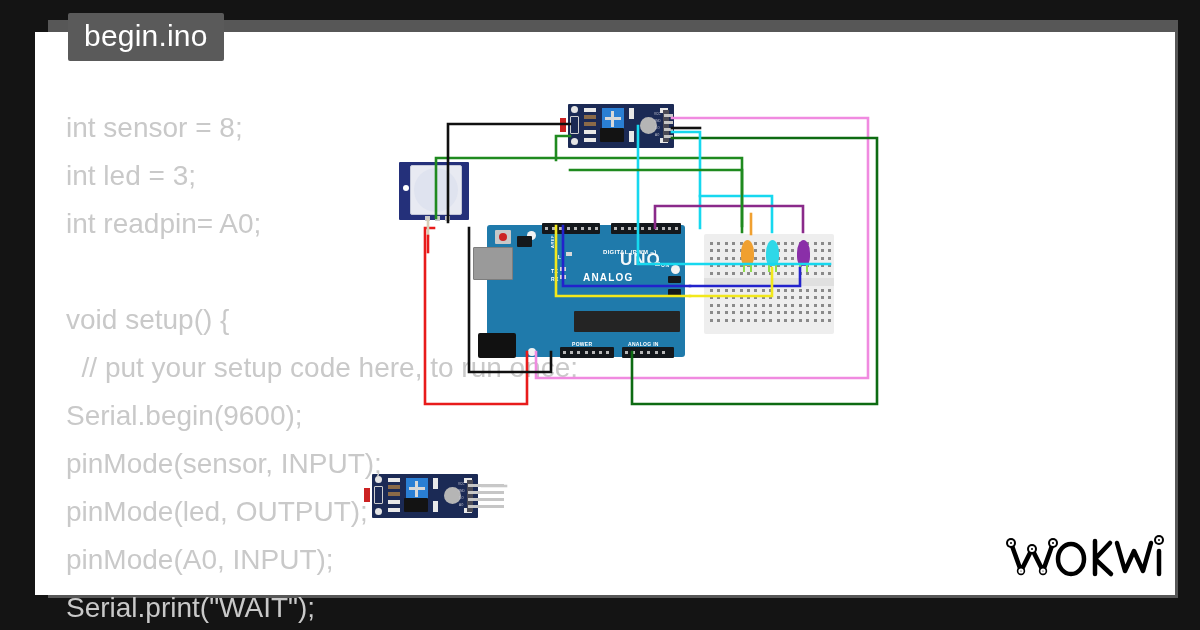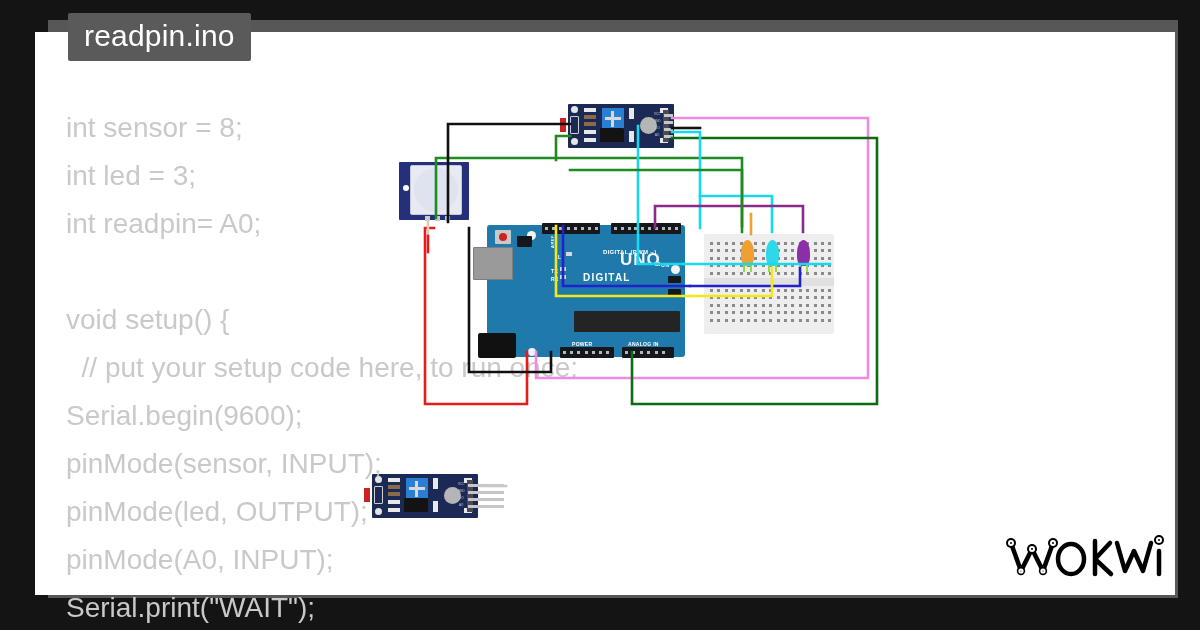--- a/index.html
+++ b/index.html
@@ -469,21 +469,21 @@
         <div class="ard-pin" style="left: 606.2px; top: 351px;"></div>
         <div class="ard-pin" style="left: 625px; top: 351px;"></div>
         <div class="ard-pin" style="left: 632.4px; top: 351px;"></div>
         <div class="ard-pin" style="left: 639.8px; top: 351px;"></div>
         <div class="ard-pin" style="left: 647.2px; top: 351px;"></div>
         <div class="ard-pin" style="left: 654.6px; top: 351px;"></div>
         <div class="ard-pin" style="left: 662px; top: 351px;"></div>
       </div>
 
     <div class="ard-text" style="left:620px; top:250px; font-size:17px; letter-spacing:1px; color:#ffffff; opacity:.95;">UNO</div>
-    <div class="ard-text" style="left:583px; top:272px; font-size:10px; letter-spacing:1.2px;">DIGITAL</div>
+    <div class="ard-text" style="left:583px; top:272px; font-size:10px; letter-spacing:1.2px;">ANALOG</div>
     <div class="ard-text" style="left:603px; top:249px; font-size:6px; letter-spacing:.3px;">DIGITAL (PWM ~)</div>
     <div class="ard-text" style="left:572px; top:341px; font-size:5px; letter-spacing:.3px;">POWER</div>
     <div class="ard-text" style="left:628px; top:341px; font-size:5px; letter-spacing:.3px;">ANALOG IN</div>
     <div class="ard-text" style="left:661px; top:262px; font-size:5px;">ON</div>
     <div class="ard-text" style="left:551px; top:268px; font-size:5px;">TX</div>
     <div class="ard-text" style="left:551px; top:276px; font-size:5px;">RX</div>
     <div class="ard-text" style="left:558px; top:254px; font-size:5px;">L</div>
     <div class="ard-text" style="left:550px; top:248px; font-size:4px; transform:rotate(-90deg); transform-origin:left top;">AREF</div>
 
     <div class="ard-led" style="left:566px; top:252px; width:6px; height:4px;"></div>
@@ -557,21 +557,21 @@
     <div class="sm-hdr" style="left:468px; top:484px; width:36px; height:3px;"></div>
     <div class="sm-hdr" style="left:468px; top:491px; width:36px; height:3px;"></div>
     <div class="sm-hdr" style="left:468px; top:498px; width:36px; height:3px;"></div>
     <div class="sm-hdr" style="left:468px; top:505px; width:36px; height:3px;"></div>
     <div class="sm-txt" style="left:458px; top:483px;">VCC</div>
     <div class="sm-txt" style="left:458px; top:490px;">GND</div>
     <div class="sm-txt" style="left:459px; top:497px;">DO</div>
     <div class="sm-txt" style="left:459px; top:504px;">AO</div>
   </div>
 
-  <div class="file-tab">readpin.ino</div>
+  <div class="file-tab">begin.ino</div>
 
   <div class="wokwi-logo">
     <svg width="160" height="56" viewBox="0 0 160 56" aria-hidden="true">
       <g stroke="#000000" stroke-width="4.5" fill="none" stroke-linecap="round" stroke-linejoin="round">
 
         <path d="M6 16 L16 44 L27 22 L38 44 L48 16"></path>
 
         <ellipse cx="66" cy="32" rx="13" ry="15"></ellipse>
 
         <path d="M90 14 L90 47 M105 16 L90 32 L106 47"></path>

